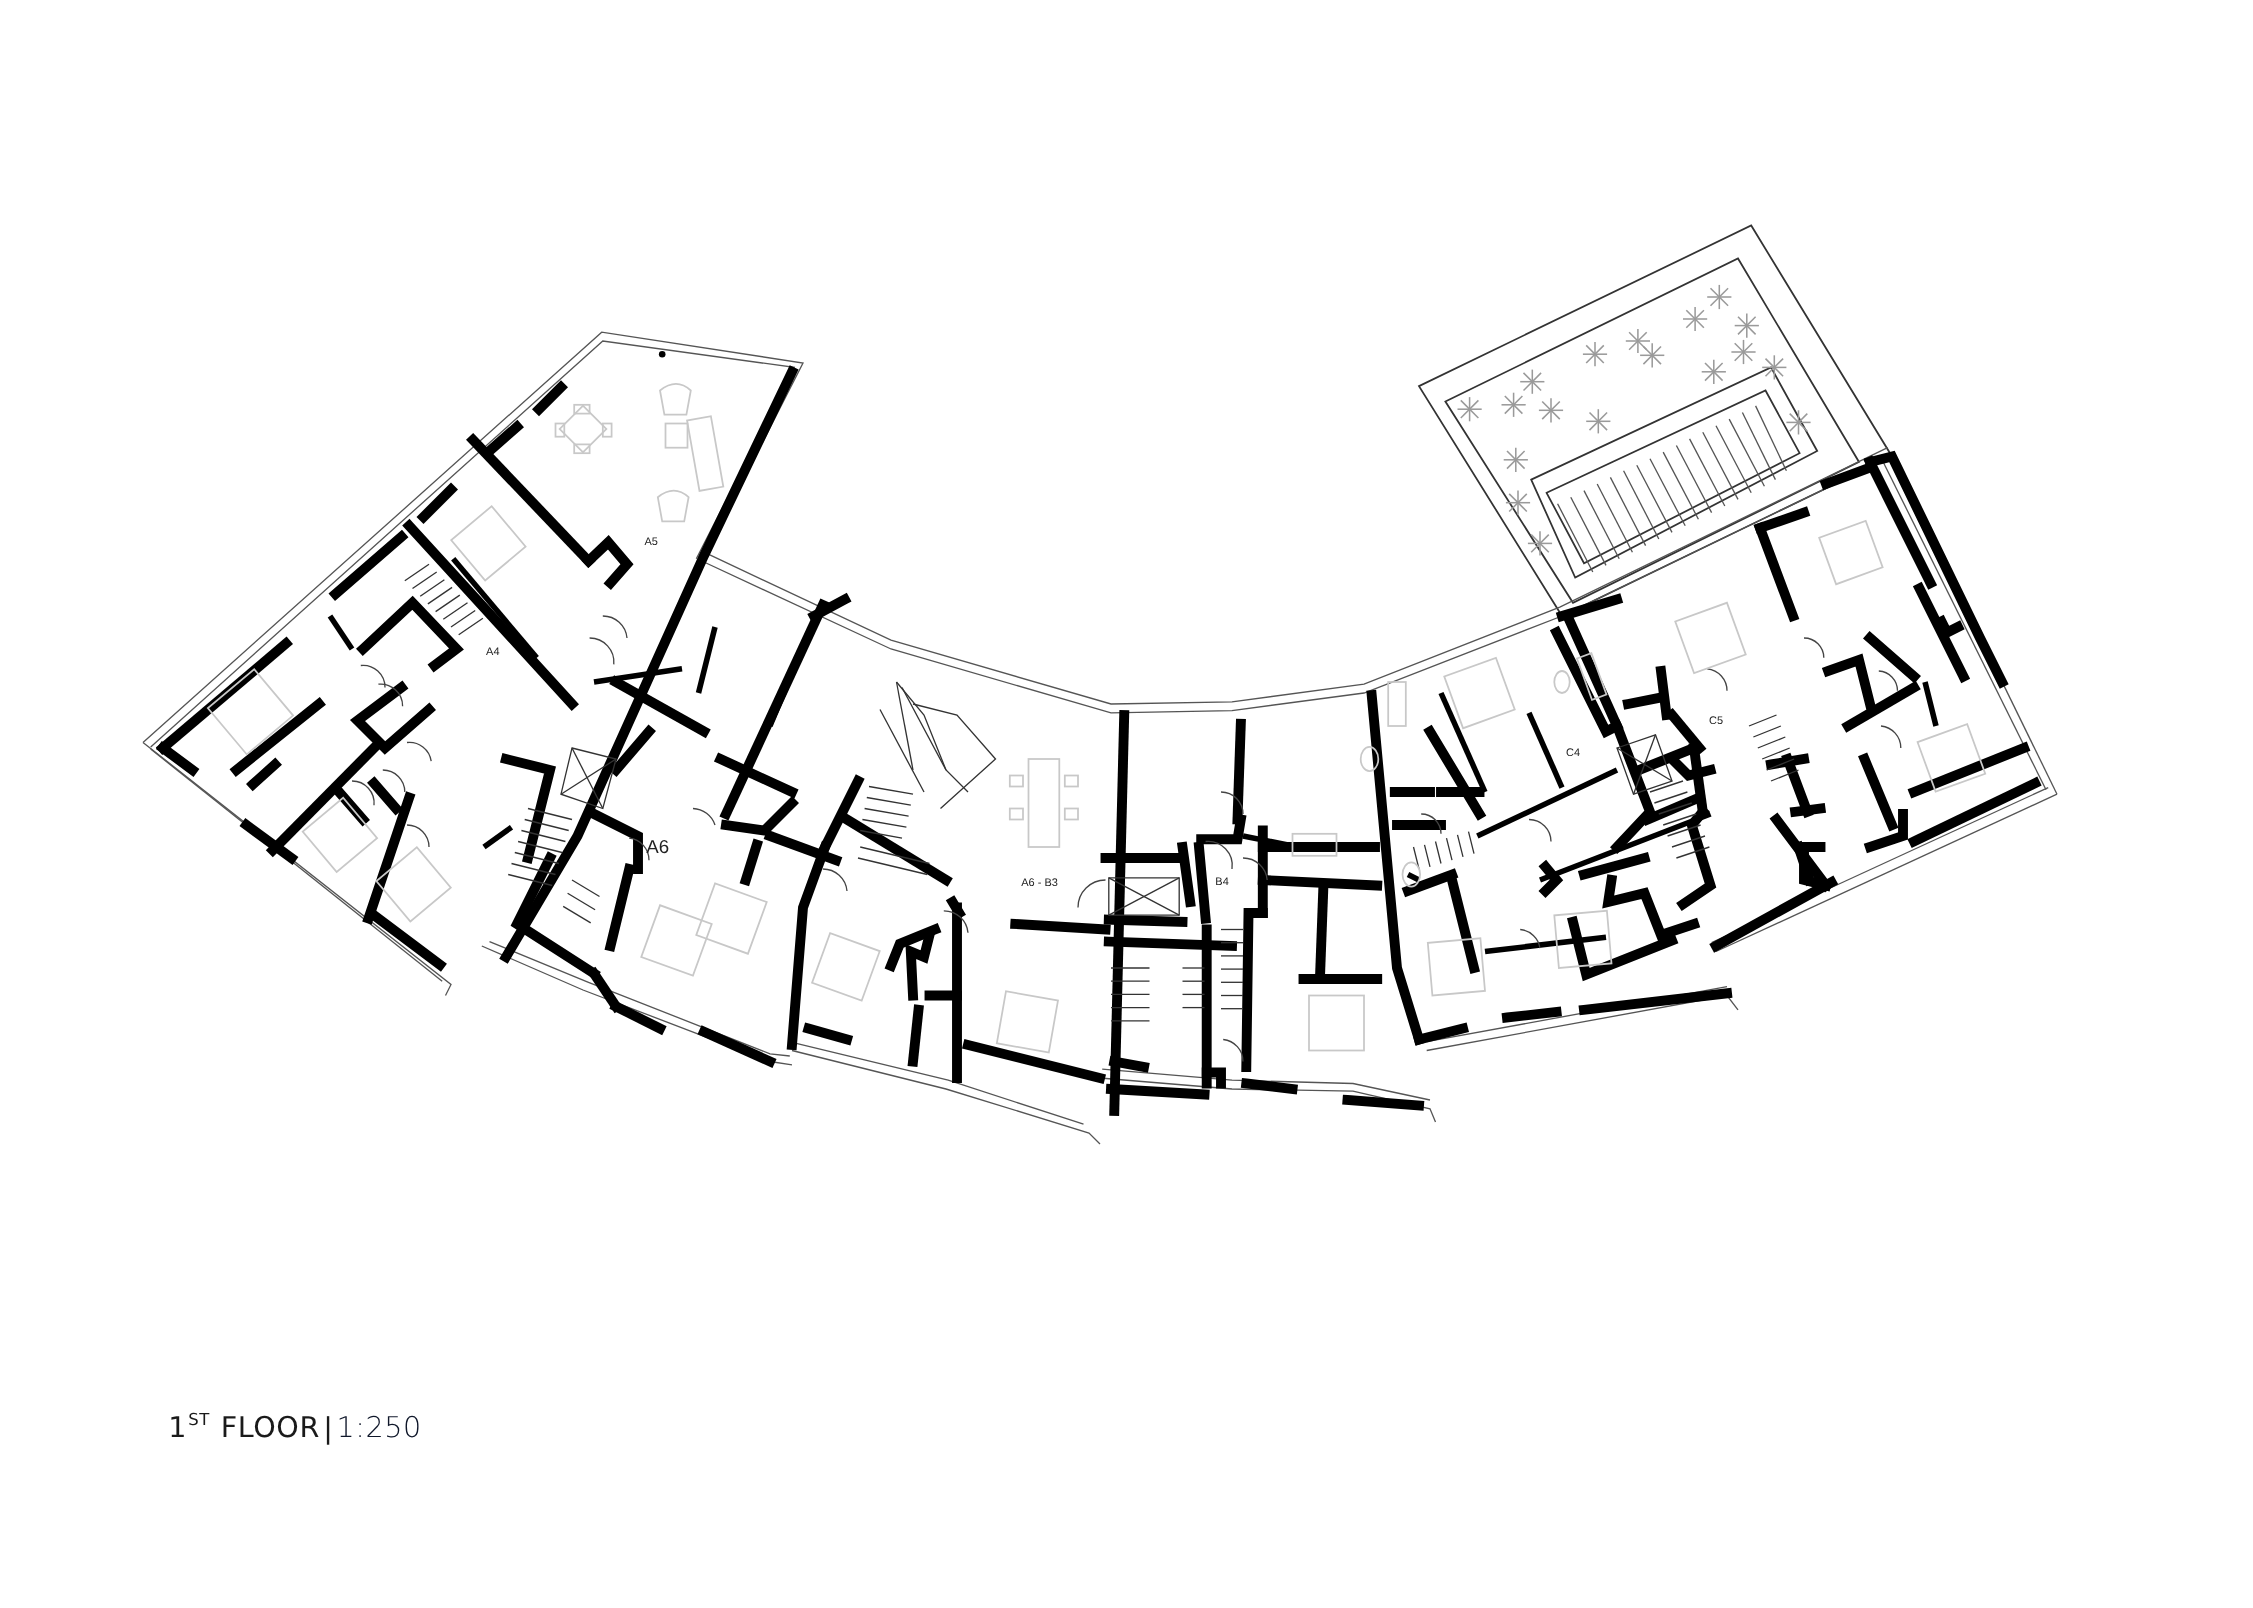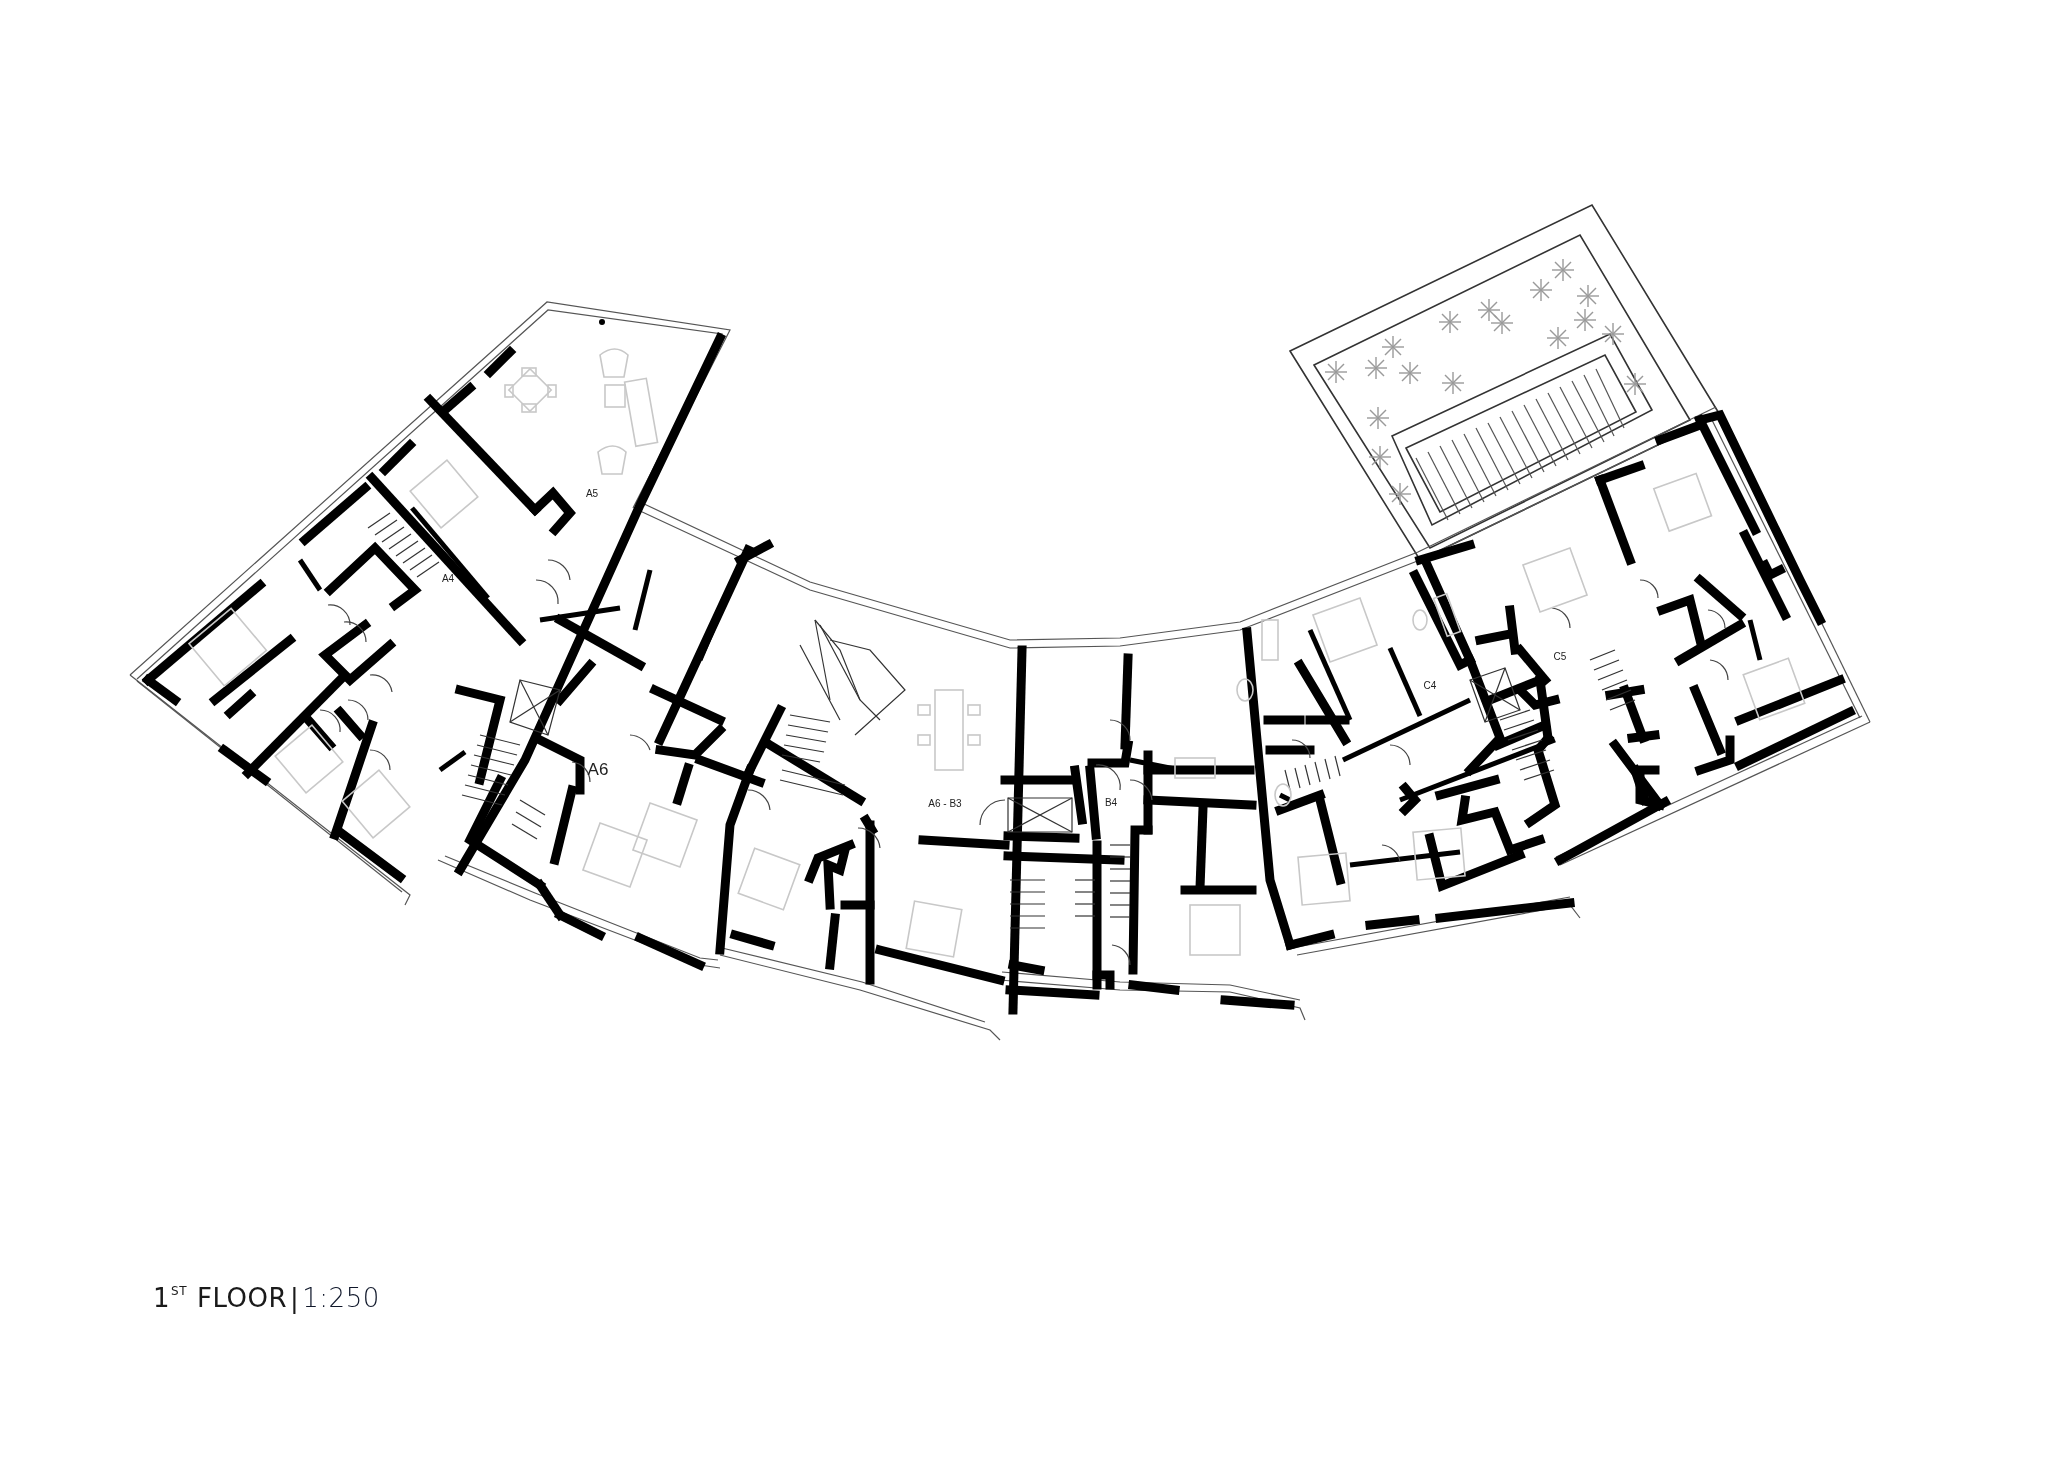--- a/index.html
+++ b/index.html
@@ -9,21 +9,21 @@
   .wall-thin { stroke:#000; stroke-width:5; fill:none; }
   .outline { stroke:#333; stroke-width:1.6; fill:none; }
   .glaze { stroke:#555; stroke-width:1.2; fill:none; }
   .furn { stroke:#c8c8c8; stroke-width:1.6; fill:none; }
   .door { stroke:#444; stroke-width:1.2; fill:none; }
   .stair { stroke:#333; stroke-width:1.2; fill:none; }
   .tree { stroke:#9a9a9a; stroke-width:1.4; fill:none; }
   .unit-label { position:absolute; font-family:"Liberation Sans", sans-serif; color:#222; font-size:10px; transform:translate(-50%,-50%); white-space:nowrap; }
   .unit-label.big { font-size:17px;margin-top:32px; }
   .title { position:absolute; left:153px; top:1283px; font-family:"DejaVu Sans", sans-serif; font-size:26px; color:#1a1a1a; letter-spacing:0.5px; }
-  .title sup { font-size:12px; position:relative; top:-2px; margin-left:1px; margin-right:10px; }
+  .title sup { font-size:15px; position:relative; top:-2px; margin-left:1px; margin-right:10px; }
   .title .sep { font-weight:normal; margin:0 3px; }
   .title .scale { font-weight:300; color:#0f172a; }
 </style>
 </head>
 <body>
 
 <svg id="plan" viewBox="0 0 2048 1462" xmlns="http://www.w3.org/2000/svg">
 
   <g>
     <polygon class="outline" points="1290,351 1592,205 1720,415 1420,560"></polygon>
@@ -538,21 +538,21 @@
     <rect x="1440" y="595" width="14" height="40" transform="rotate(-20 1447 615)"></rect>
     <ellipse cx="1245" cy="690" rx="8" ry="11"></ellipse>
     <ellipse cx="1283" cy="795" rx="8" ry="11"></ellipse>
     <ellipse cx="1420" cy="620" rx="7" ry="10"></ellipse>
   </g>
 
   <circle cx="602" cy="322" r="3" fill="#000"></circle>
 </svg>
 
 <div class="unit-label" style="left:592px;top:493px;">A5</div>
-<div class="unit-label" style="left:448px;top:578px;">A4</div>
+<div class="unit-label" style="left:448px;top:593px;">A4</div>
 <div class="unit-label big" style="left:598px;top:738px;">A6</div>
 <div class="unit-label" style="left:945px;top:803px;">A6 - B3</div>
 <div class="unit-label" style="left:1111px;top:802px;">B4</div>
 <div class="unit-label" style="left:1430px;top:685px;">C4</div>
 <div class="unit-label" style="left:1560px;top:656px;">C5</div>
 
 <div class="title">
   <span>1</span><sup>ST</sup><span>FLOOR</span><span class="sep">|</span><span class="scale">1:250</span>
 </div>
 

